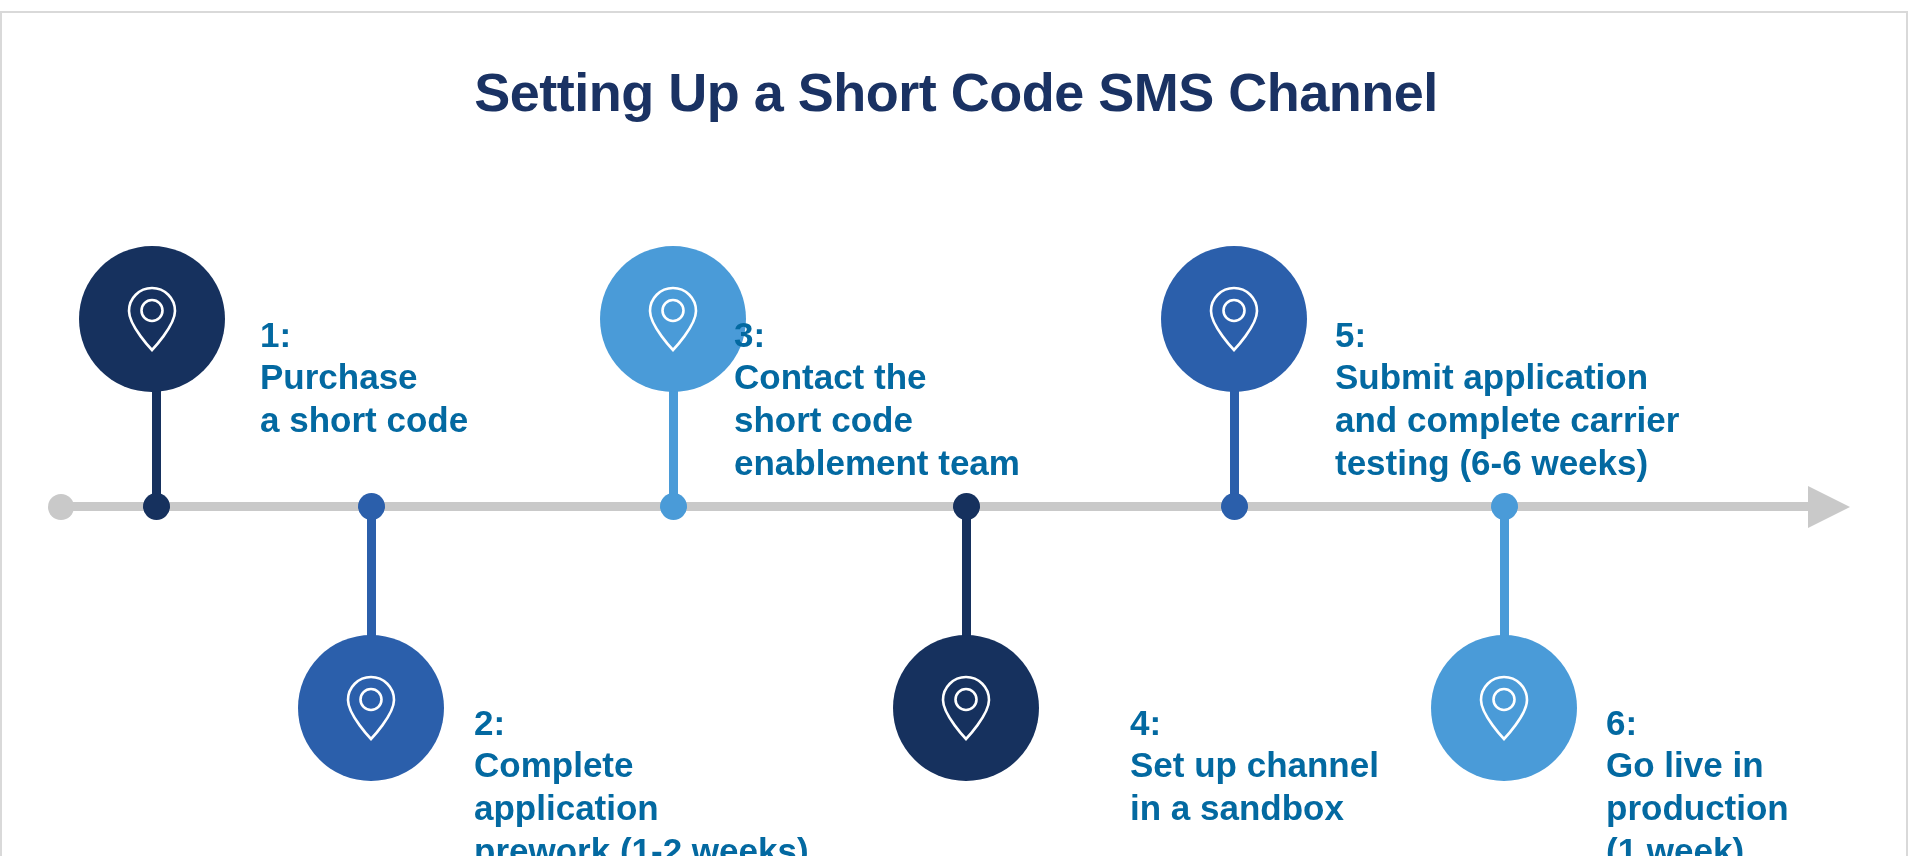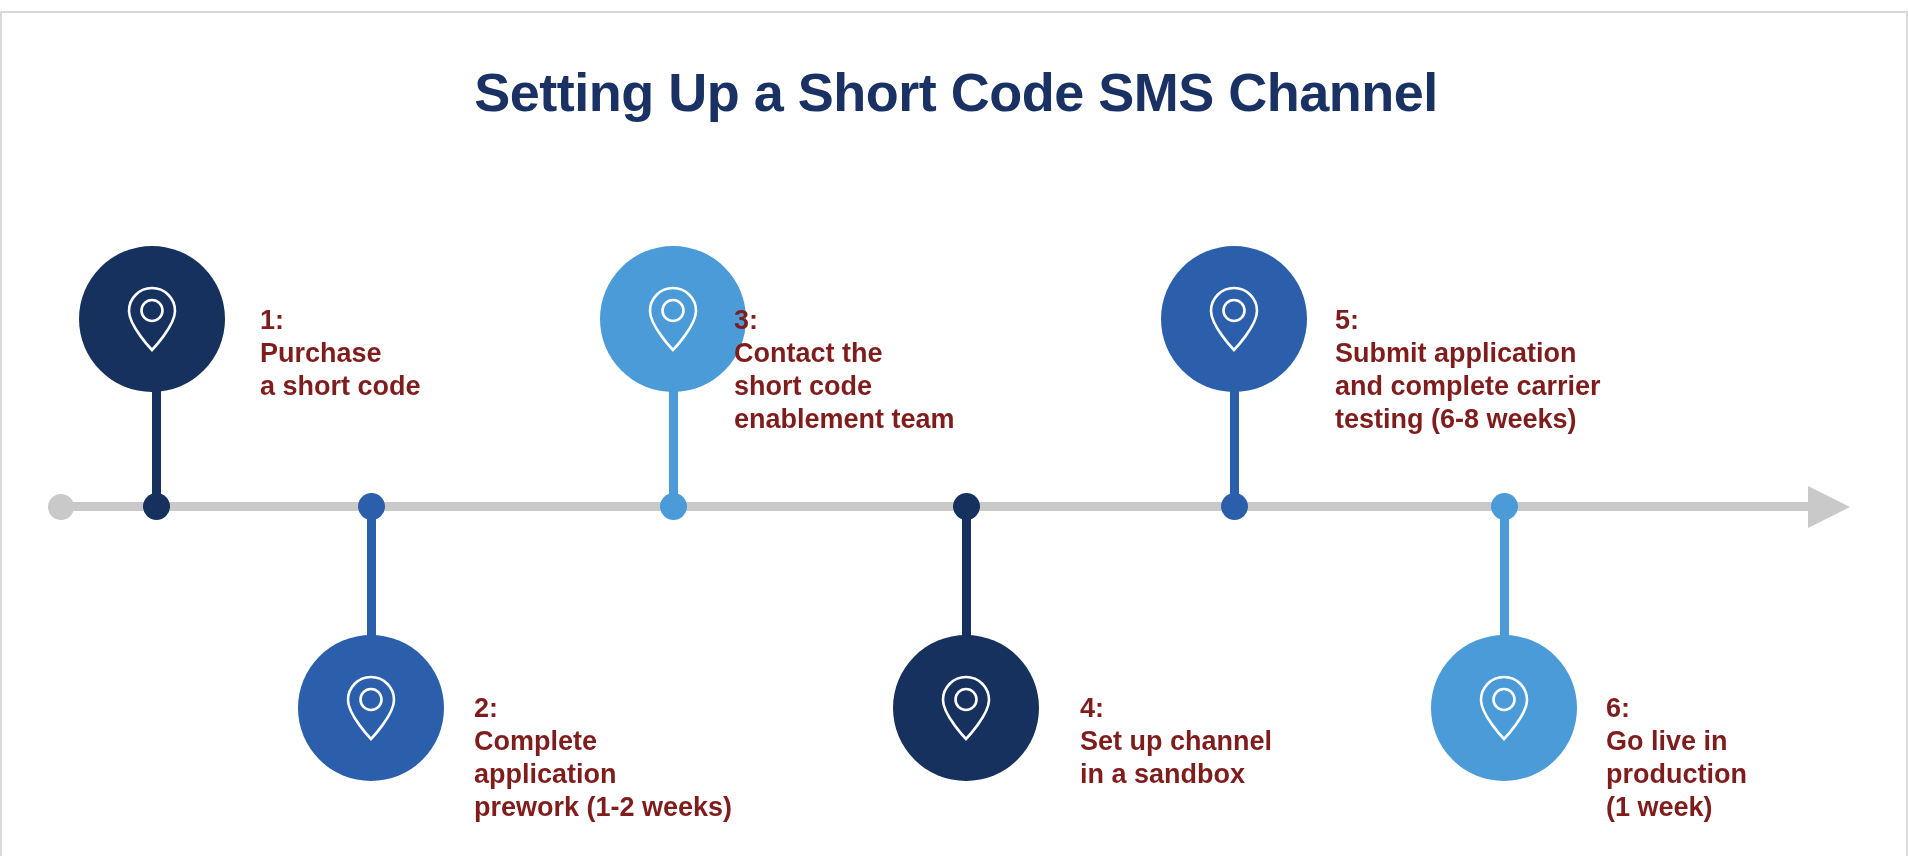--- a/index.html
+++ b/index.html
@@ -85,24 +85,24 @@
     border-radius: 50%;
     display: flex;
     align-items: center;
     justify-content: center;
   }
   .bubble svg {
     display: block;
   }
   .label {
     position: absolute;
-    font-size: 27px;
+    font-size: 35px;
     font-weight: 600;
     line-height: 1.22;
-    color: #7f1d1d;
+    color: #0369a1;
     white-space: pre-line;
   }
   .label .num {
     font-weight: bold;
   }
 </style>
 </head>
 <body>
 
 <div id="canvas">
@@ -173,21 +173,21 @@
     <div class="stem" style="left:960px; top:492px; height:135px; background:#16315e;"></div>
     <div class="node-dot" style="left:951px; top:480px; background:#16315e;"></div>
     <div class="bubble" style="left:891px; top:622px; width:146px; height:146px; background:#16315e;">
       <span>
         <svg width="60" height="74" viewBox="0 0 60 74" fill="none">
           <path d="M30 6 C17.3 6 7 16.3 7 29 C7 44 30 68 30 68 C30 68 53 44 53 29 C53 16.3 42.7 6 30 6 Z" stroke="#ffffff" stroke-width="2.6" fill="none"></path>
           <circle cx="30" cy="28.5" r="10.5" stroke="#ffffff" stroke-width="2.6" fill="none"></circle>
         </svg>
       </span>
     </div>
-    <div class="label" style="left:1078px; top:646px; width:400px;">
+    <div class="label" style="left:1128px; top:646px; width:400px;">
       <span class="num">4:</span>
       <span>Set up channel
 in a sandbox</span>
     </div>
   </div>
 
   <div class="step">
     <div class="stem" style="left:1228px; top:360px; height:135px; background:#2b5fab;"></div>
     <div class="node-dot" style="left:1219px; top:480px; background:#2b5fab;"></div>
     <div class="bubble" style="left:1159px; top:233px; width:146px; height:146px; background:#2b5fab;">
@@ -195,21 +195,21 @@
         <svg width="60" height="74" viewBox="0 0 60 74" fill="none">
           <path d="M30 6 C17.3 6 7 16.3 7 29 C7 44 30 68 30 68 C30 68 53 44 53 29 C53 16.3 42.7 6 30 6 Z" stroke="#ffffff" stroke-width="2.6" fill="none"></path>
           <circle cx="30" cy="28.5" r="10.5" stroke="#ffffff" stroke-width="2.6" fill="none"></circle>
         </svg>
       </span>
     </div>
     <div class="label" style="left:1333px; top:258px; width:470px;">
       <span class="num">5:</span>
       <span>Submit application
 and complete carrier
-testing (6-8 weeks)</span>
+testing (6-6 weeks)</span>
     </div>
   </div>
 
   <div class="step">
     <div class="stem" style="left:1498px; top:492px; height:135px; background:#4a9bd8;"></div>
     <div class="node-dot" style="left:1489px; top:480px; background:#4a9bd8;"></div>
     <div class="bubble" style="left:1429px; top:622px; width:146px; height:146px; background:#4a9bd8;">
       <span>
         <svg width="60" height="74" viewBox="0 0 60 74" fill="none">
           <path d="M30 6 C17.3 6 7 16.3 7 29 C7 44 30 68 30 68 C30 68 53 44 53 29 C53 16.3 42.7 6 30 6 Z" stroke="#ffffff" stroke-width="2.6" fill="none"></path>

